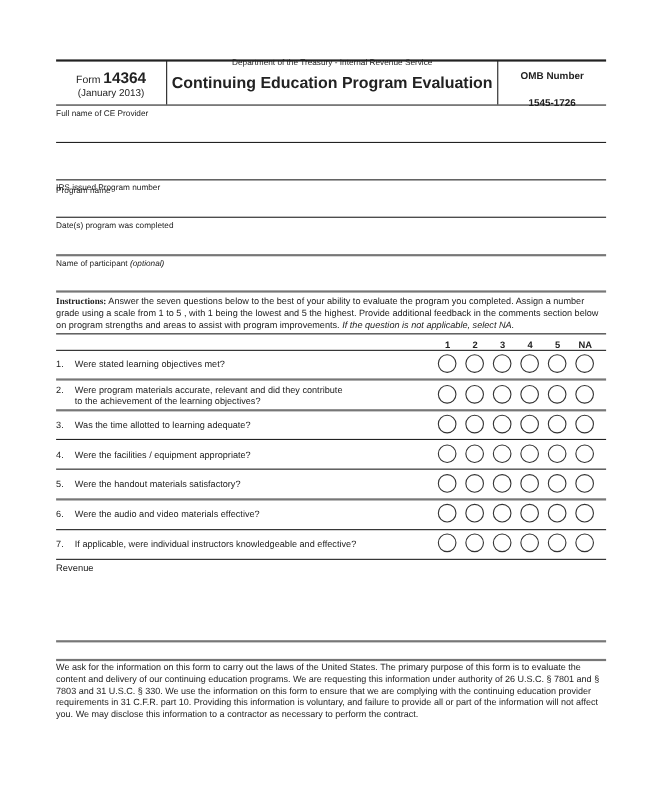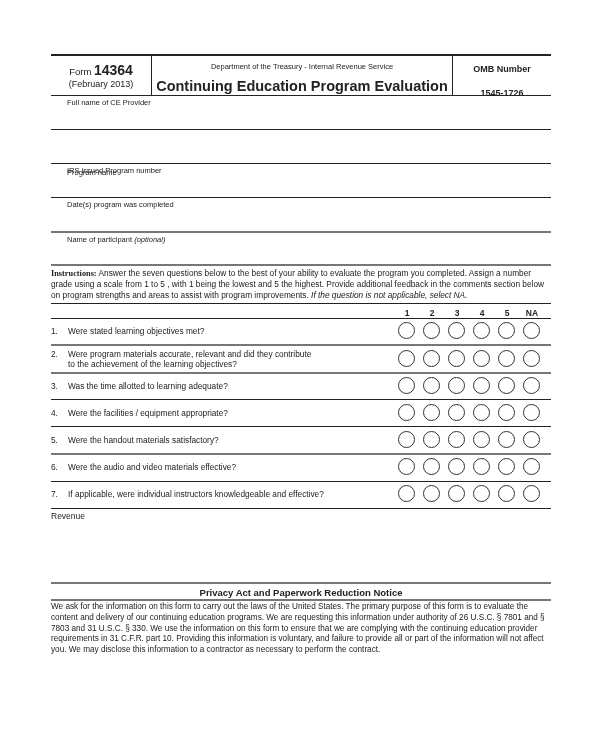--- a/index.html
+++ b/index.html
@@ -10,28 +10,28 @@
   .hr { position: absolute; left: 0; width: 500px; height: 0; border-top: 1px solid #222; }
   .hr.thick { border-top: 2px solid #222; }
   .hr.gray { border-top: 2px solid #777; }
 
   
   .hdr-left { position: absolute; left: 0; top: 56px; width: 100px; height: 39px; text-align: center; }
   .hdr-left .formline { font-size: 9.5px; margin-top: 6px; }
   .hdr-left .formnum { font-size: 14px; font-weight: bold; }
   .hdr-left .date { font-size: 9px; margin-top: 1px; }
   .vdiv { position: absolute; top: 55px; height: 40px; border-left: 1px solid #222; }
-  .hdr-mid { position: absolute; left: 101px; top: 60px; width: 300px; text-align: center; }
+  .hdr-mid { position: absolute; left: 101px; top: 50px; width: 300px; text-align: center; }
   .hdr-mid .dept { font-size: 7.5px; margin-top: 2px; }
   .hdr-mid .title { font-size: 14.5px; font-weight: bold; margin-top: 7px; }
   .hdr-right { position: absolute; left: 402px; top: 56px; width: 98px; text-align: center; font-size: 9px; font-weight: bold; }
   .hdr-right .omb { margin-top: 8px; }
   .hdr-right .ombnum { margin-top: 14px; }
 
-  .field-label { position: absolute; left: 16px; font-size: 7.5px; color: #222; }
+  .field-label { position: absolute; left: 0; font-size: 7.5px; color: #222; }
   .field-label i { font-style: italic; }
 
   .instructions { position: absolute; left: 0; top: 268px; width: 500px; font-size: 8.3px; line-height: 11px; }
   .instructions b { font-weight: bold; font-family: Liberation Serif, serif; }
   .instructions i { font-style: italic; }
 
   .colhead { position: absolute; top: 308px; font-size: 8.5px; font-weight: bold; width: 20px; text-align: center; }
 
   .q { position: absolute; left: 0; font-size: 8.3px; line-height: 11px; }
   .q .num { position: absolute; left: 0; width: 14px; }
@@ -48,21 +48,21 @@
 <body>
 
 <div class="page">
 
   <div class="hr thick" style="top:54px;"></div>
   <div class="hdr-left">
     <div class="formline">
       <span>Form</span>
       <span class="formnum">14364</span>
     </div>
-    <div class="date">(February 2013)</div>
+    <div class="date">(January 2013)</div>
   </div>
   <div class="vdiv" style="left:100px;"></div>
   <div class="hdr-mid">
     <div class="dept">Department of the Treasury - Internal Revenue Service</div>
     <div class="title">Continuing Education Program Evaluation</div>
   </div>
   <div class="vdiv" style="left:401px;"></div>
   <div class="hdr-right">
     <div class="omb">OMB Number</div>
     <div class="ombnum">1545-1726</div>
@@ -189,17 +189,16 @@
   <div class="radio" style="left:397px;top:485px;"></div>
   <div class="radio" style="left:422px;top:485px;"></div>
   <div class="radio" style="left:447px;top:485px;"></div>
   <div class="radio" style="left:472px;top:485px;"></div>
   <div class="hr" style="top:508px;"></div>
 
   <div class="comments">Revenue</div>
   <div class="abs" style="left:0;top:522px;width:500px;height:56px;"></div>
 
   <div class="hr gray" style="top:582px;"></div>
-  <div class="privacy-head">Privacy Act and Paperwork Reduction Notice</div>
   <div class="hr gray" style="top:599px;"></div>
   <div class="privacy-body">We ask for the information on this form to carry out the laws of the United States.  The primary purpose of this form is to evaluate the content and delivery of our continuing education programs. We are requesting this information under authority of 26 U.S.C. § 7801 and § 7803 and 31 U.S.C. § 330.  We use the information on this form to ensure that we are complying with the continuing education provider requirements in 31 C.F.R. part 10.  Providing this information is voluntary, and failure to provide all or part of the information will not affect you.  We may disclose this information to a contractor as necessary to perform the contract.</div>
 
 </div>
 
 </body></html>

